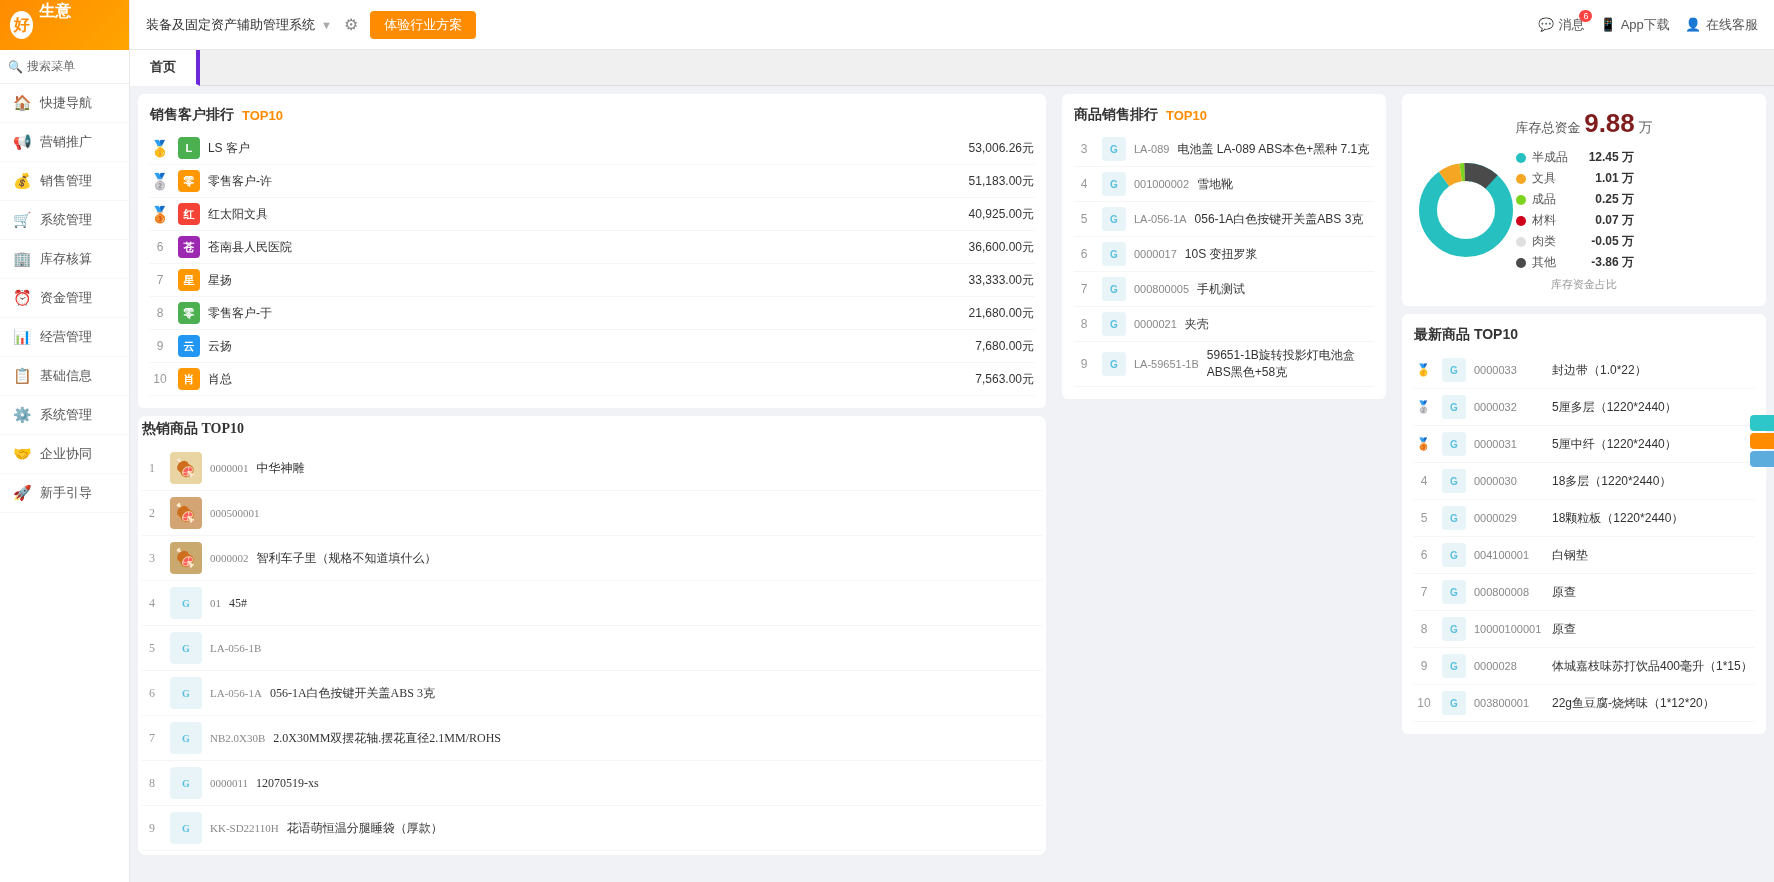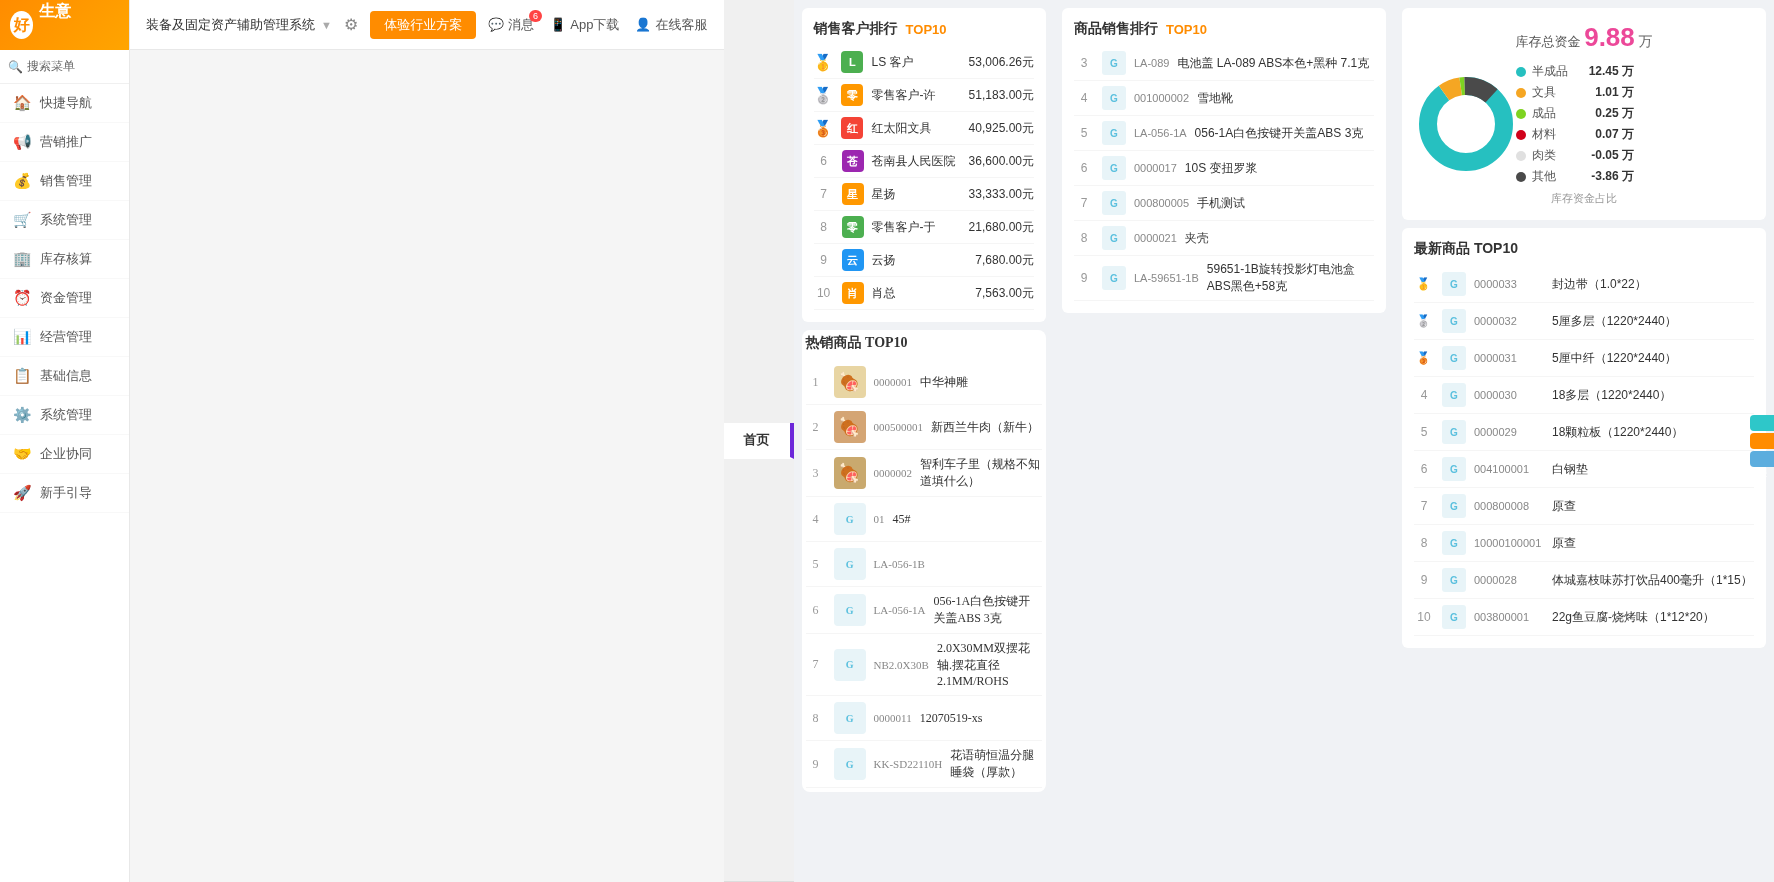--- a/index.html
+++ b/index.html
@@ -50,21 +50,21 @@
       color: #555; font-size: 13px;
       cursor: pointer;
       border-bottom: 1px solid #f8f8f8;
     }
     .sidebar-nav-item .nav-icon { width: 18px; height: 18px; display: flex; align-items: center; justify-content: center; font-size: 15px; color: #888; }
 
     
     .main-area {
       flex: 1;
       display: flex;
-      flex-direction: row;
+      flex-direction: column;
       overflow: hidden;
     }
     .topbar {
       height: 50px;
       background: #fff;
       border-bottom: 1px solid #e8e8e8;
       display: flex; align-items: center; padding: 0 16px; gap: 12px;
     }
     .topbar-system-name {
       font-size: 13px; color: #333;
@@ -144,21 +144,21 @@
 
     
     .mid-panel {
       width: 340px; overflow-y: auto; padding: 8px;
       display: flex; flex-direction: column; gap: 8px;
       flex-shrink: 0;
     }
 
     .inventory-card { background: #fff; border-radius: 6px; padding: 14px; }
     .inventory-total { text-align: center; font-size: 13px; color: #555; margin-bottom: 8px; }
-    .inventory-total .amount { font-size: 26px; font-weight: bold; color: #ec4899; }
+    .inventory-total .amount { font-size: 26px; font-weight: bold; color: #7f1d1d; }
     .inventory-total .unit { font-size: 14px; color: #666; }
 
     .donut-container { display: flex; align-items: center; margin-top: 10px; }
     .donut-svg { flex-shrink: 0; }
     .donut-legend { display: flex; flex-direction: column; gap: 4px; font-size: 12px; }
     .legend-item { display: flex; align-items: center; gap: 6px; }
     .legend-dot { width: 10px; height: 10px; border-radius: 50%; flex-shrink: 0; }
     .legend-label { color: #555; flex: 1; }
     .legend-value { color: #333; font-weight: bold; min-width: 60px; text-align: right; }
     .inventory-subtitle { text-align: center; font-size: 11px; color: #999; margin-top: 6px; }
@@ -366,21 +366,20 @@
               </div>
     <span class="product-code">0000001</span>
     <span class="product-name">中华神雕</span>
   </div>
             <div class="product-row">
     <span class="product-rank-num">2</span>
     <div class="product-img" style="background:#d4a574;">
                 <span style="font-size:18px;">🍖</span>
               </div>
     <span class="product-code">000500001</span>
-    <span class="product-name">新西兰牛肉（新牛）</span>
   </div>
             <div class="product-row">
     <span class="product-rank-num">3</span>
     <div class="product-img" style="background:#c9a96e;">
                 <span style="font-size:18px;">🍖</span>
               </div>
     <span class="product-code">0000002</span>
     <span class="product-name">智利车子里（规格不知道填什么）</span>
   </div>
             <div class="product-row">

